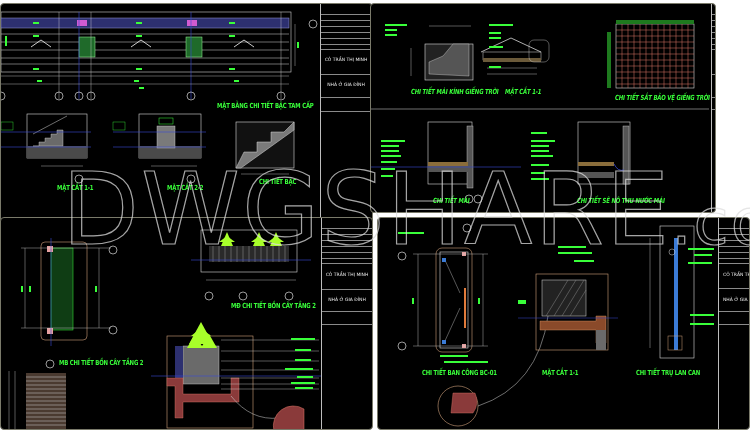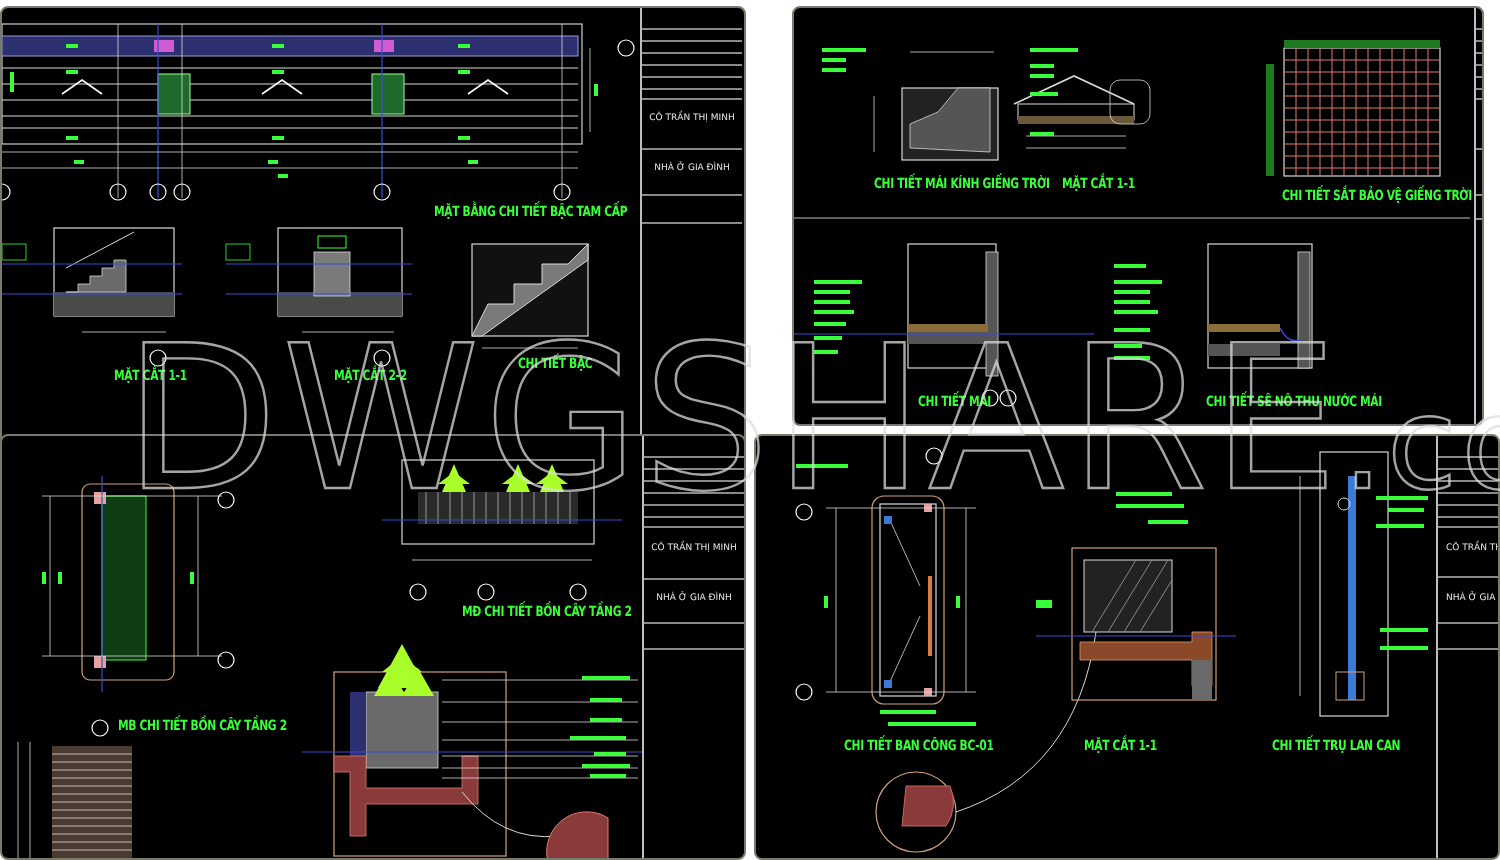--- a/index.html
+++ b/index.html
@@ -1,19 +1,19 @@
 <!DOCTYPE html>
 <html><head>
 <meta charset="utf-8">
 <style>
   html, body { margin:0; padding:0; background:#ffffff; }
   body { width:750px; height:430px; position:relative; overflow:hidden; font-family:"DejaVu Sans", sans-serif; }
   .panel { position:absolute; background:#000; border:1px solid #7a7a6a; border-radius:4px; overflow:hidden; box-sizing:border-box; }
   #p1 { left:0; top:3px; width:373px; height:244px; }
-  #p2 { left:396px; top:3px; width:346px; height:210px; }
+  #p2 { left:370px; top:3px; width:346px; height:210px;font-style:italic; }
   #p3 { left:0; top:217px; width:373px; height:213px; }
   #p4 { left:377px; top:217px; width:373px; height:213px; }
   .panel svg { position:absolute; left:0; top:0; }
   .lbl { position:absolute; color:#39ff3a; font-size:7px; font-weight:bold; white-space:nowrap; letter-spacing:-0.2px; font-family:"DejaVu Sans Condensed","DejaVu Sans", sans-serif; transform:scaleX(0.85); transform-origin:left center; }
   .tb { position:absolute; top:0; bottom:0; border-left:1px solid #bdbdbd; }
   .tb .row { position:absolute; left:0; right:0; border-top:1px solid #8a8a8a; }
   .tb .name { position:absolute; left:0; right:0; text-align:center; color:#e8e8e8; font-size:4.5px; white-space:nowrap; }
   .wm { position:absolute; left:62px; top:160px; font-family:"DejaVu Sans", sans-serif; font-size:100px; font-weight:normal; letter-spacing:2px; color:transparent; -webkit-text-stroke:1.2px rgba(220,220,220,0.75); white-space:nowrap; line-height:1; }
   .wm .com { font-size:64px; -webkit-text-stroke:1.2px rgba(220,220,220,0.75); }
 </style>

